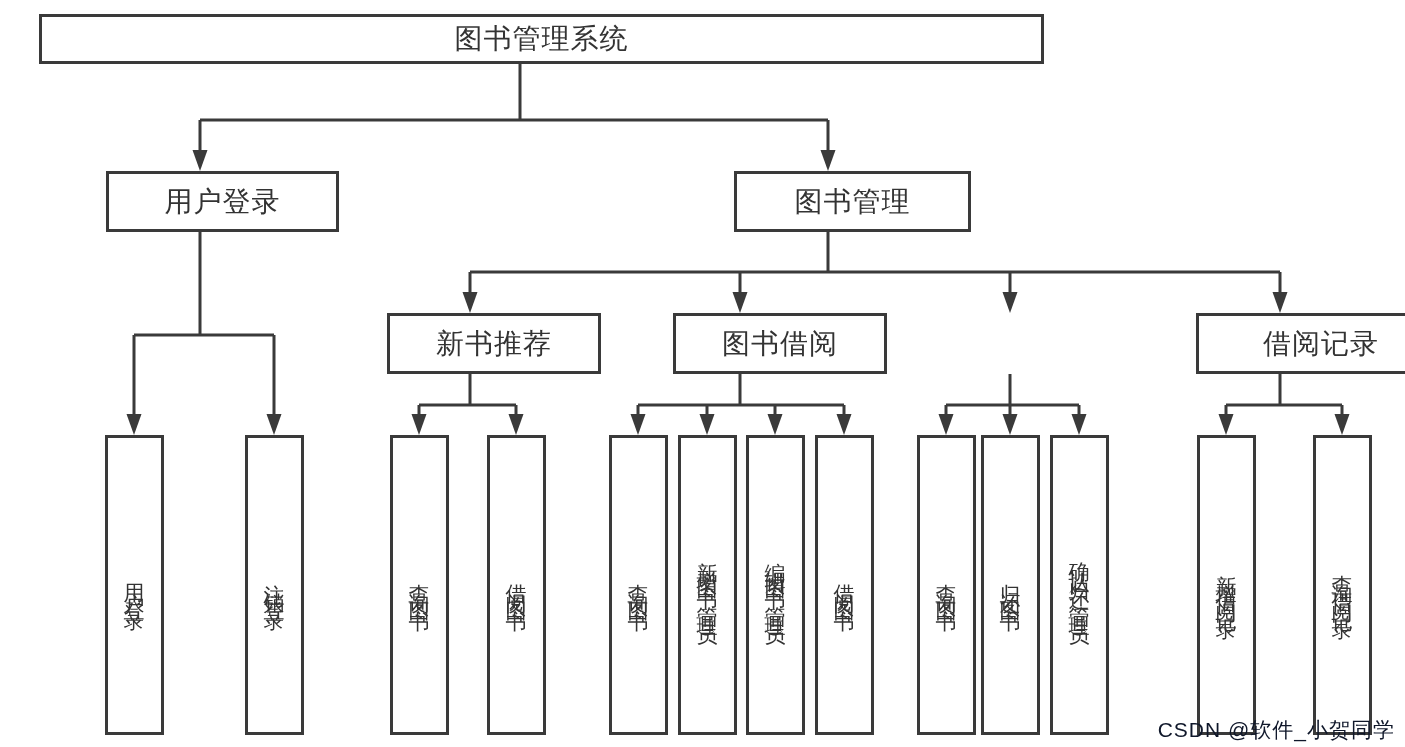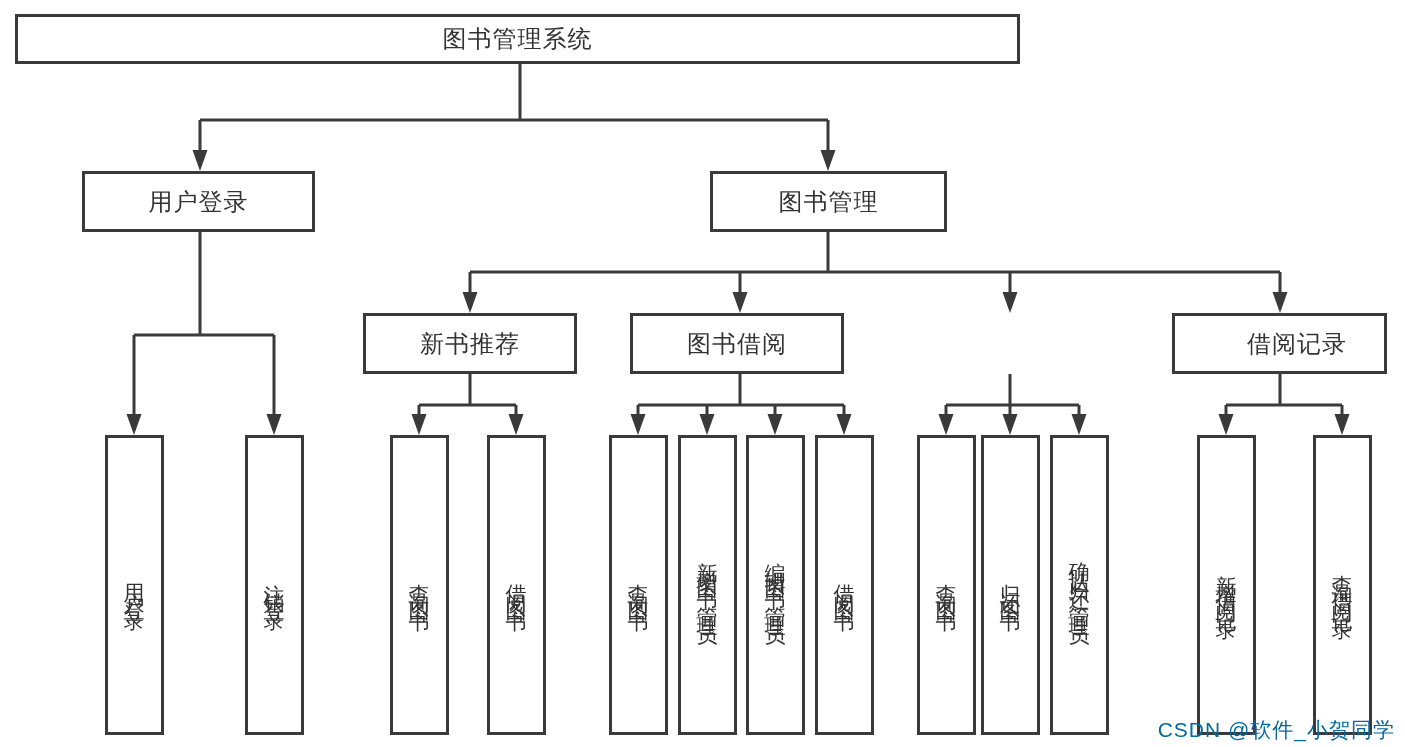--- a/index.html
+++ b/index.html
@@ -19,54 +19,54 @@
   .node {
     position: absolute;
     box-sizing: border-box;
     border: 3px solid #3a3a3a;
     background: #ffffff;
     color: #333333;
     display: flex;
     align-items: center;
     justify-content: center;
   }
-  .h-node { font-size: 24px; letter-spacing: 1px; }
+  .h-node { font-size: 28px; letter-spacing: 1px; margin-left: 24px; }
   .v-node .vtext {
     writing-mode: vertical-rl;
     text-orientation: mixed;
     font-size: 21px;
     letter-spacing: 9px;
     line-height: 1;
   }
   
   .n-root  { left: 15px;   top: 14px;  width: 1005px; height: 50px; }
   
   .n-l1a   { left: 82px;   top: 171px; width: 233px;  height: 61px; }
   .n-l1b   { left: 710px;  top: 171px; width: 237px;  height: 61px; }
   
   .n-l2a   { left: 363px;  top: 313px; width: 214px;  height: 61px; }
-  .n-l2b   { left: 630px;  top: 313px; width: 214px;  height: 61px; }
+  .n-l2b   { left: 649px;  top: 313px; width: 214px;  height: 61px; }
   .n-l2c   { left: 903px;  top: 313px; width: 215px;  height: 61px; }
   .n-l2d   { left: 1172px; top: 313px; width: 215px;  height: 61px; padding-left: 35px; }
   
   .leaf    { top: 435px; width: 59px; height: 300px; }
   .n-f01 { left: 105px; }  .n-f02 { left: 245px; }
   .n-f03 { left: 390px; }  .n-f04 { left: 487px; }
   .n-f05 { left: 609px; }  .n-f06 { left: 678px; }
   .n-f07 { left: 746px; }  .n-f08 { left: 815px; }
   .n-f09 { left: 917px; }  .n-f10 { left: 981px; }
   .n-f11 { left: 1050px; } .n-f12 { left: 1197px; }
   .n-f13 { left: 1313px; }
   .watermark {
     position: absolute;
     right: 10px;
     top: 716px;
     font-size: 21px;
     letter-spacing: 1px;
-    color: #0369a1;
+    color: #0f172a;
     white-space: nowrap;
   }
 </style>
 </head>
 <body>
 
 <div class="canvas">
 
   <svg class="connectors" viewBox="0 0 1405 747" xmlns="http://www.w3.org/2000/svg">
     <g stroke="#3a3a3a" stroke-width="3" fill="none">

